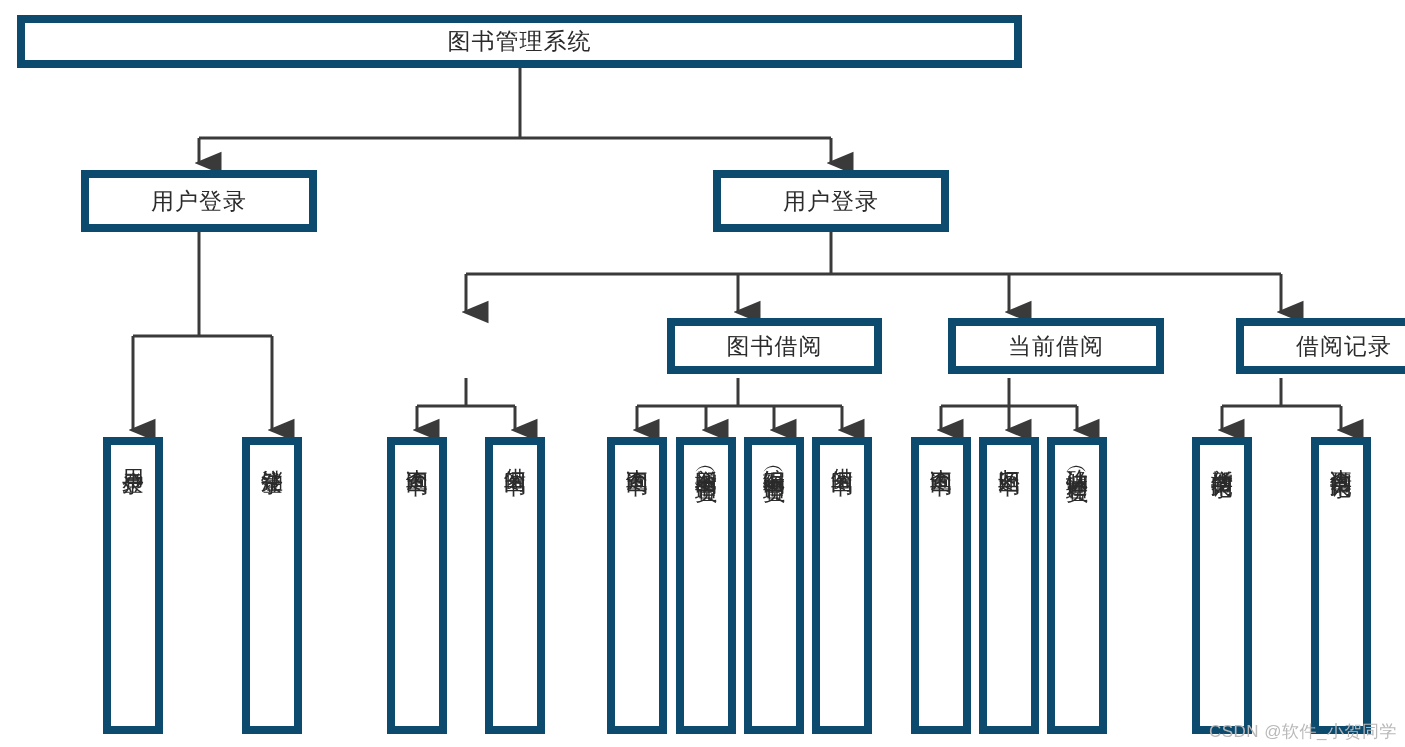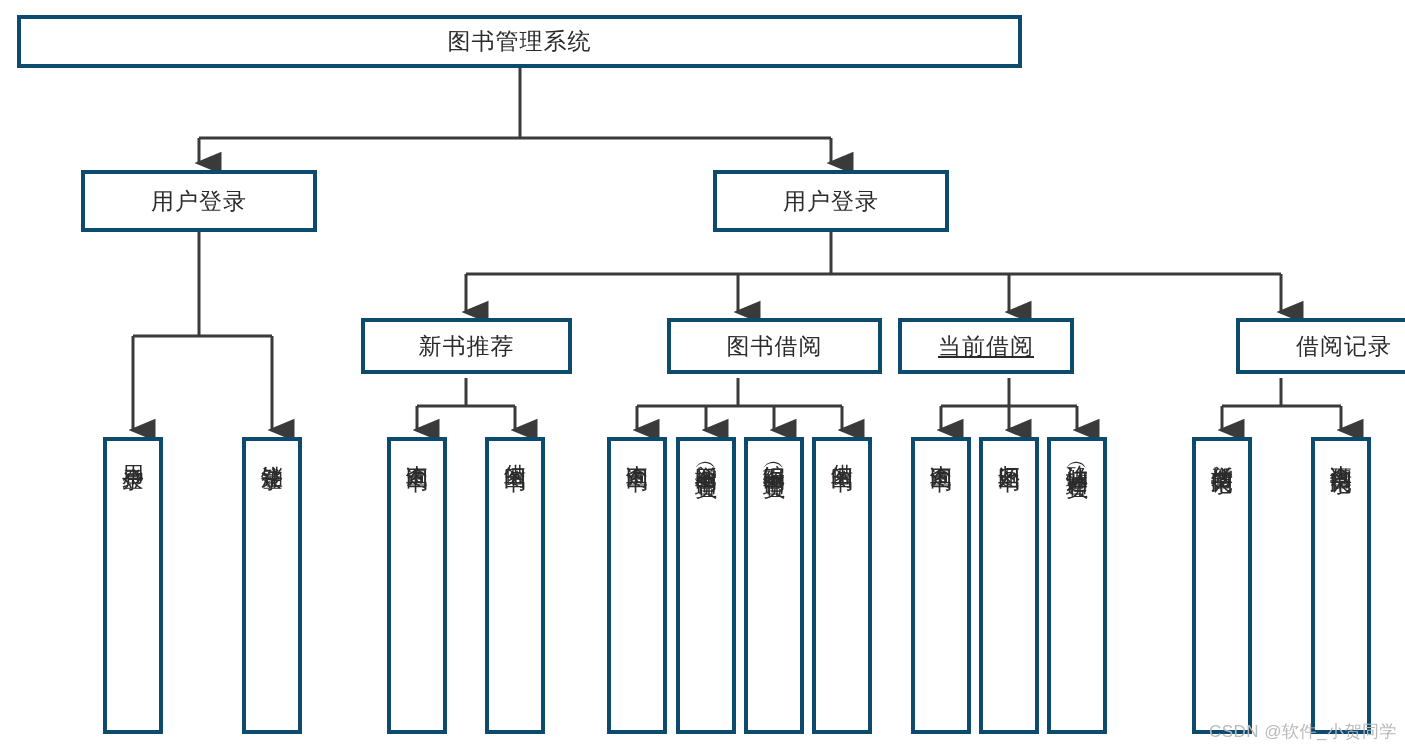--- a/index.html
+++ b/index.html
@@ -21,21 +21,21 @@
     position: absolute;
     left: 0;
     top: 0;
     width: 1405px;
     height: 747px;
     pointer-events: none;
   }
   .node {
     position: absolute;
     box-sizing: border-box;
-    border: 4px solid #0c4a6e;
+    border: 8px solid #0c4a6e;
     background: #ffffff;
     display: flex;
     align-items: center;
     justify-content: center;
     color: #2b2b2b;
   }
   .node.horiz {
     font-size: 23px;
     letter-spacing: 1px;
   }
@@ -122,27 +122,24 @@
     <span>图书管理系统</span>
   </div>
 
   <div class="node horiz" style="left:81px; top:170px; width:236px; height:62px;">
     <span>用户登录</span>
   </div>
   <div class="node horiz" style="left:713px; top:170px; width:236px; height:62px;">
     <span>用户登录</span>
   </div>
 
-  <div class="node horiz" style="left:361px; top:318px; width:211px; height:56px;">
-    <span>新书推荐</span>
-  </div>
   <div class="node horiz" style="left:667px; top:318px; width:215px; height:56px;">
     <span>图书借阅</span>
   </div>
-  <div class="node horiz" style="left:898px; top:318px; width:176px; height:56px;text-decoration:underline;">
+  <div class="node horiz" style="left:948px; top:318px; width:216px; height:56px;">
     <span>当前借阅</span>
   </div>
   <div class="node horiz" style="left:1236px; top:318px; width:216px; height:56px;">
     <span>借阅记录</span>
   </div>
 
   <div class="node leaf" style="left:103px; top:437px; width:60px; height:297px;">
     <span class="vtext">用户登录</span>
   </div>
   <div class="node leaf" style="left:242px; top:437px; width:60px; height:297px;">

